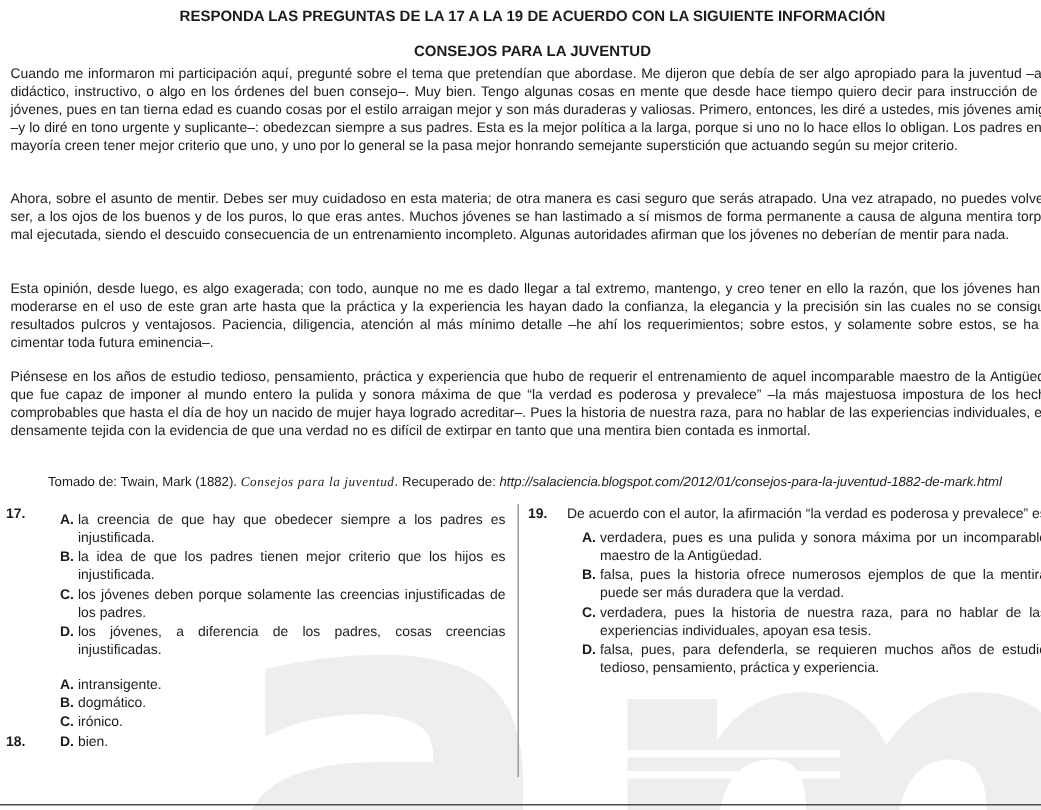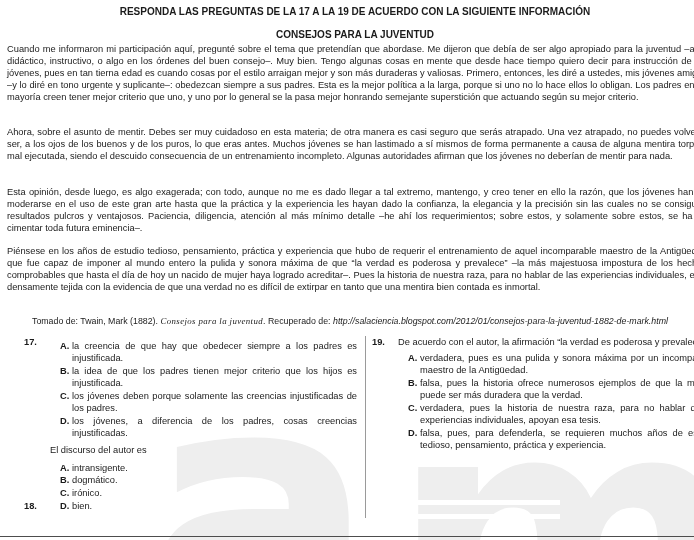--- a/index.html
+++ b/index.html
@@ -18,21 +18,21 @@
     font-size:9.3px;line-height:11.9px;}
   .p1{top:44px;} .p2{top:127px;} .p3{top:187px;} .p4{top:246px;}
   
   .citation{position:absolute;top:316px;left:32px;width:700px;white-space:nowrap;
     font-size:8.8px;}
   .wtitle{font-family:"Liberation Serif",serif;font-style:italic;letter-spacing:.4px;}
   .url{font-style:italic;text-align:right;}
   
   .questions{position:absolute;top:336px;left:0;width:740px;display:flex;align-items:flex-start;
     font-size:9.3px;}
-  .qcol.left{width:333px;margin-left:24px;flex:0 0 333px;}
+  .qcol.left{width:333px;margin-left:4px;flex:0 0 333px;}
   .vdivider{flex:0 0 1px;width:1px;height:182px;background:#9a9a9a;margin-left:8px;margin-right:6px;}
   .qcol.right{flex:0 0 346px;width:346px;}
   .q{display:flex;}
   .q18{margin-top:4px;align-items:flex-end;}
   .qnum{flex:0 0 26px;font-weight:bold;line-height:12px;}
   .qbody{flex:1 1 auto;min-width:0;}
   .qtext{text-align:justify;line-height:12px;}
   .opts{margin-top:4px;margin-left:10px;}
   .q18 .opts{margin-top:6px;}
   .opt{display:flex;margin-bottom:.5px;}
@@ -100,21 +100,20 @@
                 <span class="optletter">D.</span>
                 <div class="opttext">los jóvenes, a diferencia de los padres, cosas creencias injustificadas.</div>
               </div>
             </div>
           </div>
         </div>
 
         <div class="q q18">
           <span class="qnum">18.</span>
           <div class="qbody">
-            <div class="qtext">El discurso del autor es</div>
             <div class="opts">
               <div class="opt">
                 <span class="optletter">A.</span>
                 <div class="opttext">intransigente.</div>
               </div>
               <div class="opt">
                 <span class="optletter">B.</span>
                 <div class="opttext">dogmático.</div>
               </div>
               <div class="opt">

